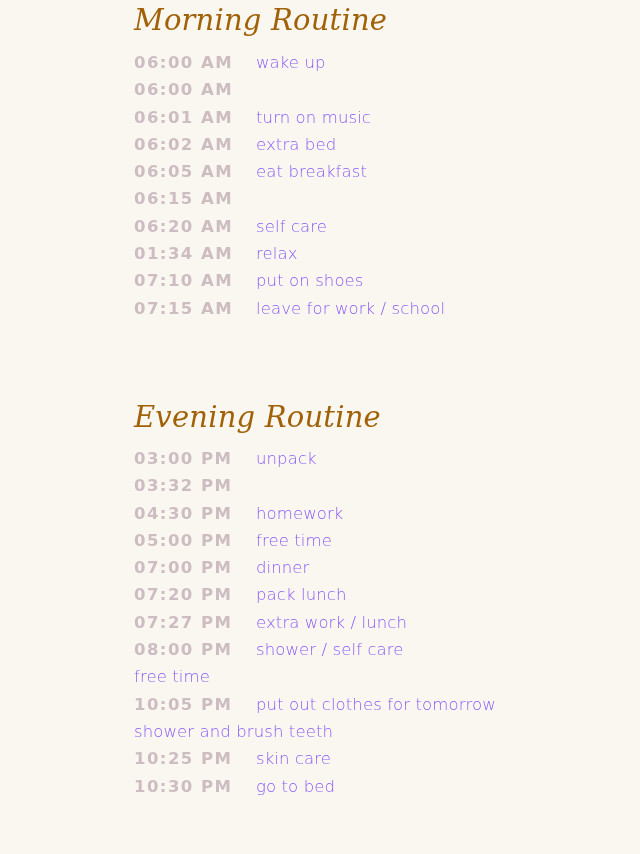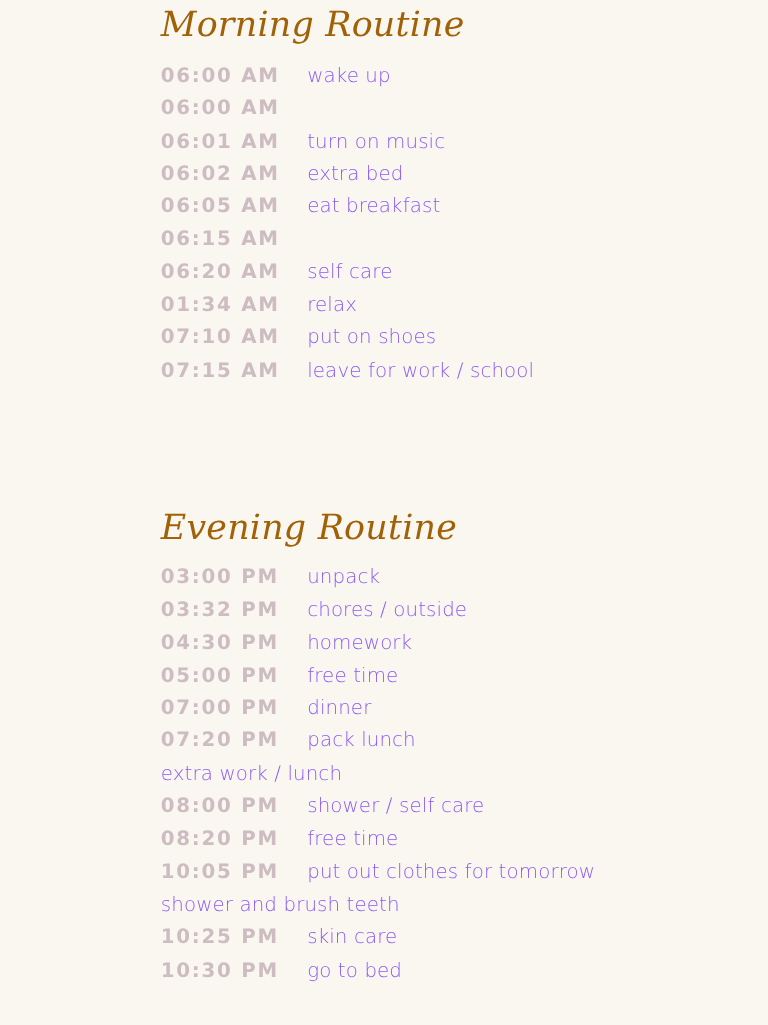--- a/index.html
+++ b/index.html
@@ -21,21 +21,21 @@
     padding: 0;
   }
 
   .section {
     position: absolute;
     left: 0;
     width: 640px;
   }
 
   #section-morning { top: 0px; }
-  #section-evening { top: 419px; }
+  #section-evening { top: 397px; }
 
   .section-title {
     margin: 0;
     padding: 0 0 0 134px;
     font-family: "DejaVu Serif", "Liberation Serif", serif;
     font-style: italic;
     font-weight: 400;
     font-size: 29px;
     line-height: 40px;
     letter-spacing: 0.2px;
@@ -132,47 +132,46 @@
 
   <section class="section" id="section-evening">
     <h2 class="section-title">Evening Routine</h2>
     <ul class="routine-list">
         <li class="routine-row">
           <span class="row-time">03:00 PM</span>
           <span class="row-activity">unpack</span>
         </li>
         <li class="routine-row">
           <span class="row-time">03:32 PM</span>
-          <span class="row-activity">chores / outside</span>
         </li>
         <li class="routine-row">
           <span class="row-time">04:30 PM</span>
           <span class="row-activity">homework</span>
         </li>
         <li class="routine-row">
           <span class="row-time">05:00 PM</span>
           <span class="row-activity">free time</span>
         </li>
         <li class="routine-row">
           <span class="row-time">07:00 PM</span>
           <span class="row-activity">dinner</span>
         </li>
         <li class="routine-row">
           <span class="row-time">07:20 PM</span>
           <span class="row-activity">pack lunch</span>
         </li>
         <li class="routine-row">
+          <span class="row-time">07:27 PM</span>
           <span class="row-activity">extra work / lunch</span>
         </li>
         <li class="routine-row">
           <span class="row-time">08:00 PM</span>
           <span class="row-activity">shower / self care</span>
         </li>
         <li class="routine-row">
-          <span class="row-time">08:20 PM</span>
           <span class="row-activity">free time</span>
         </li>
         <li class="routine-row">
           <span class="row-time">10:05 PM</span>
           <span class="row-activity">put out clothes for tomorrow</span>
         </li>
         <li class="routine-row">
           <span class="row-activity">shower and brush teeth</span>
         </li>
         <li class="routine-row">

